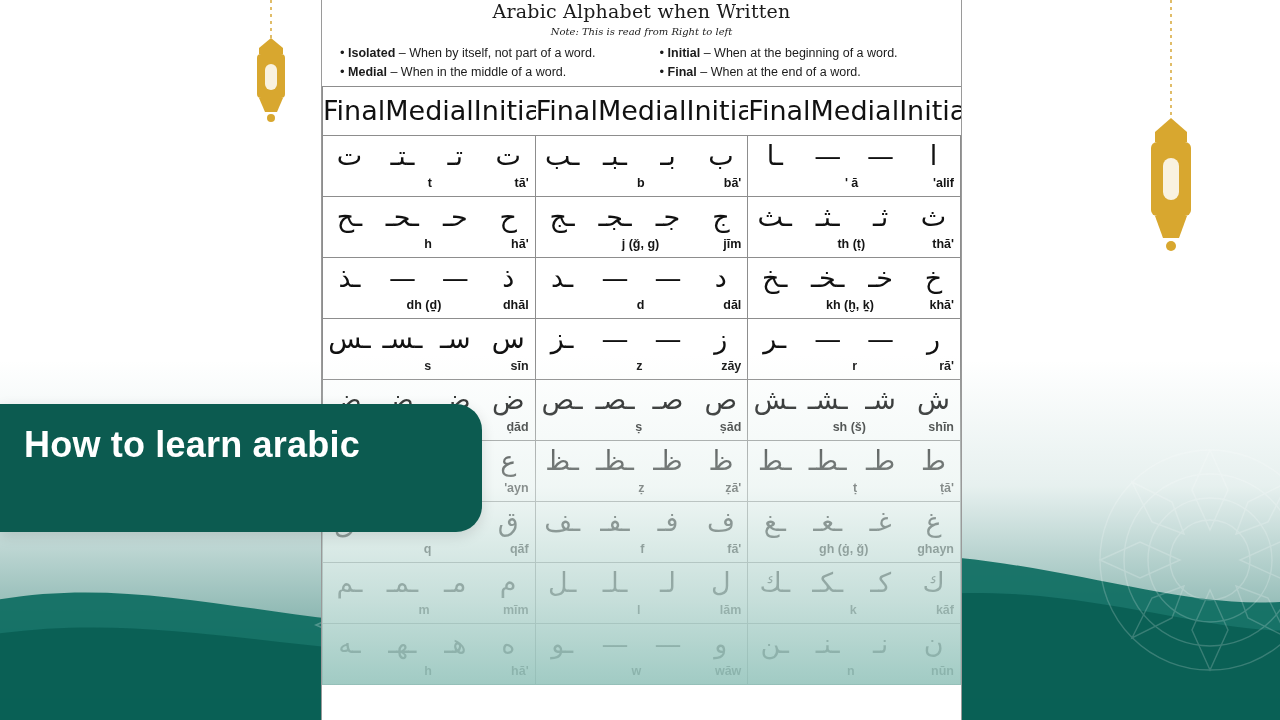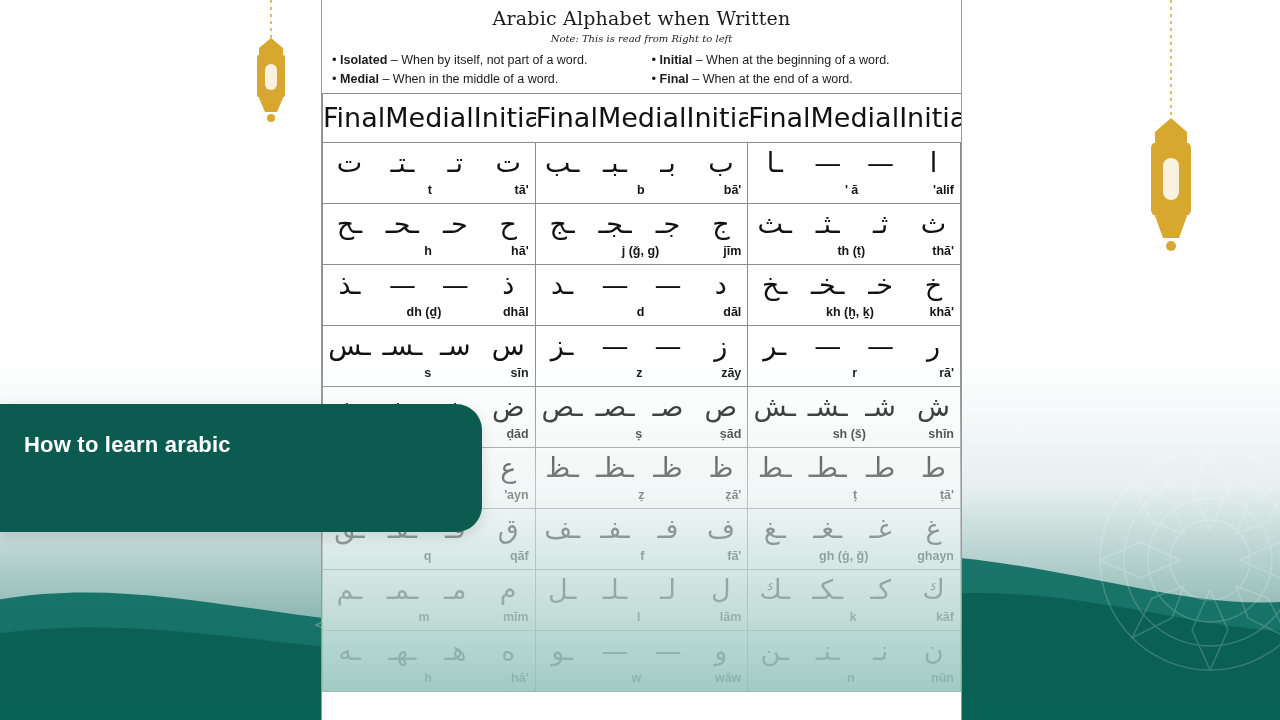--- a/index.html
+++ b/index.html
@@ -63,21 +63,21 @@
     height: 128px;
     background: #0c5b50;
     border-top-right-radius: 26px;
     border-bottom-right-radius: 26px;
     box-shadow: 0 4px 14px rgba(0,0,0,0.12);
     color: #ffffff;
     box-sizing: border-box;
     padding: 22px 24px 0 24px;
   }
   #title-banner .line {
-    font-size: 22px;
+    font-size: 36px;
     line-height: 38px;
     font-weight: 700;
     letter-spacing: .2px;
     white-space: nowrap;
   }
 
   
   #logo-block {
     position: absolute;
     left: 0;
@@ -107,40 +107,39 @@
     box-sizing: border-box;
     overflow: hidden;
   }
   #sheet-inner { position: relative; width: 100%; }
 
   .sheet-title {
     text-align: center;
     font-family: "DejaVu Serif", serif;
     font-size: 19px;
     color: #1b1b1b;
-    padding-top: 7px;
     letter-spacing: .2px;
   }
   .sheet-note {
     text-align: center;
     font-family: "DejaVu Serif", serif;
     font-style: italic;
     font-size: 10px;
     color: #1b1b1b;
     padding-top: 4px;
   }
   .legend {
     display: flex;
     padding: 6px 10px 5px 10px;
     font-size: 12.5px;
     color: #1b1b1b;
   }
   .legend-col { width: 50%; box-sizing: border-box; }
   .legend-col.right { padding-left: 10px; }
-  .legend-row { padding: 2px 0; white-space: nowrap; }
+  .legend-row { padding: 2px 0; white-space: nowrap; margin-left: 8px; }
   .legend-row .dot { font-size: 13px; }
   .legend-row b { font-weight: 700; }
 
   table.grid {
     width: 100%;
     border-collapse: collapse;
     table-layout: fixed;
   }
   table.grid td {
     border: 1px solid #8d8d8d;

